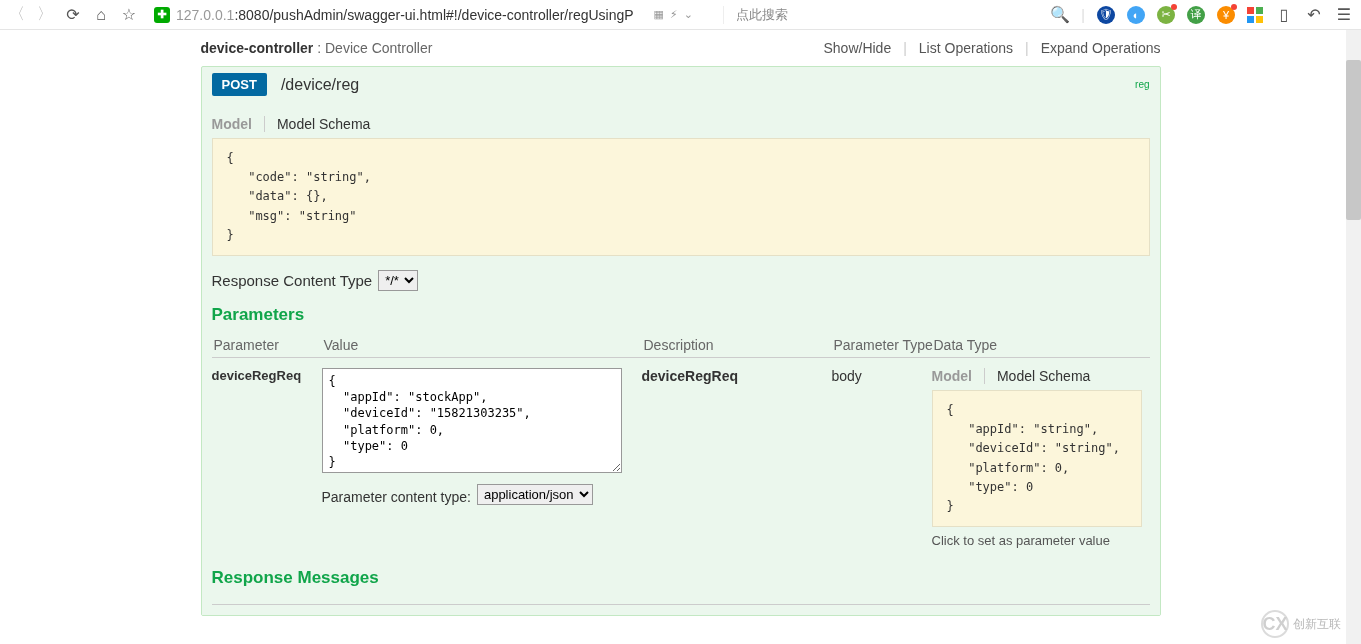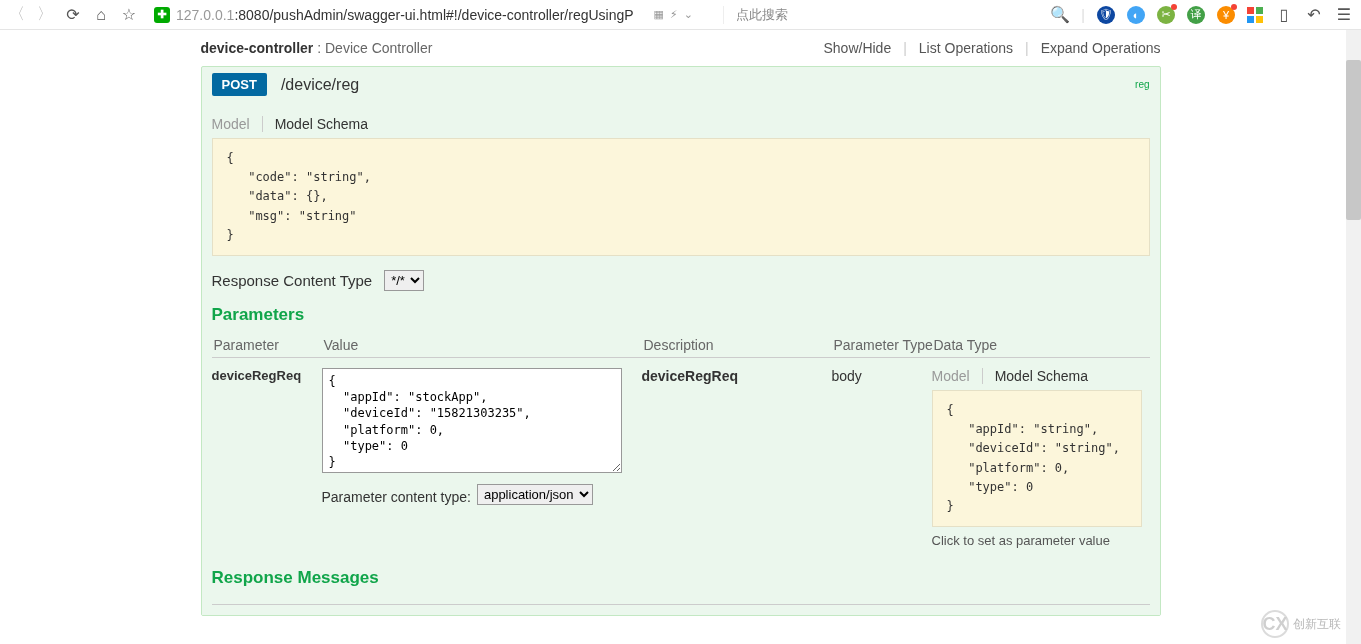--- a/index.html
+++ b/index.html
@@ -40,28 +40,28 @@
   .op { border: 1px solid #c3e8c3; background: #ebf7ed; border-radius: 2px; }
   .op-head { display: flex; align-items: center; padding: 6px 10px; }
   .method { background: #0369a1; color: #fff; font-weight: 600; font-size: 13px; padding: 4px 10px; border-radius: 2px; margin-right: 14px; }
   .path { font-size: 16px; color: #333; font-weight: 500; }
   .op-link { margin-left: auto; color: #10a54a; font-size: 10px; }
   .op-body { background: #ebf7ed; padding: 14px 10px 10px 10px; }
 
   h4.green { color: #10a54a; font-size: 17px; font-weight: 600; margin: 6px 0 8px 0; }
 
   .tabs { display: flex; gap: 12px; margin-bottom: 6px; font-size: 14px; }
-  .tabs .tab { color: #999; cursor: pointer; border-right:1px solid #ccc; padding-right:12px;}
+  .tabs .tab { color: #999; cursor: pointer; border-right:1px solid #ccc; padding-right:12px;font-weight:bold;}
   .tabs .tab:last-child{border-right:none;}
   .tabs .tab.active { color: #333; font-weight: 500; }
 
   pre.schema { background: #fcf6db; border: 1px solid #e5e0c6; padding: 10px 14px; font-family: Menlo, Consolas, monospace; font-size: 12px; line-height: 1.6; white-space: pre; color: #333; }
   pre.schema.small { font-size: 12px; width: 210px; margin-bottom:6px;}
 
-  .rct { margin-top: 14px; font-size: 15px; display: flex; align-items: center; gap: 12px; }
+  .rct { margin-top: 14px; font-size: 15px; display: flex; align-items: center; gap: 6px; }
   select { border: 1px solid #999; font-size: 13px; padding: 1px 2px; background: #efefef; }
 
   
   .param-head, .msg-head { display: grid; font-size: 14px; color: #666; padding: 4px 2px; border-bottom: 1px solid #ccc; margin-top: 4px; }
   .param-head { grid-template-columns: 110px 320px 190px 100px 220px; }
   .param-row { display: grid; grid-template-columns: 110px 320px 190px 100px 220px; padding-top: 10px; }
   .param-name { font-weight: 600; font-size: 13px; }
   textarea.body-input { width: 300px; height: 105px; font-family: Menlo, Consolas, monospace; font-size: 12px; padding: 4px 6px; border: 1px solid #999; resize: both; line-height:1.35; }
   .pct { font-size: 14px; margin-top: 8px; display: flex; align-items: flex-end; gap: 6px; }
   .desc { font-weight: 600; font-size: 14px; }

